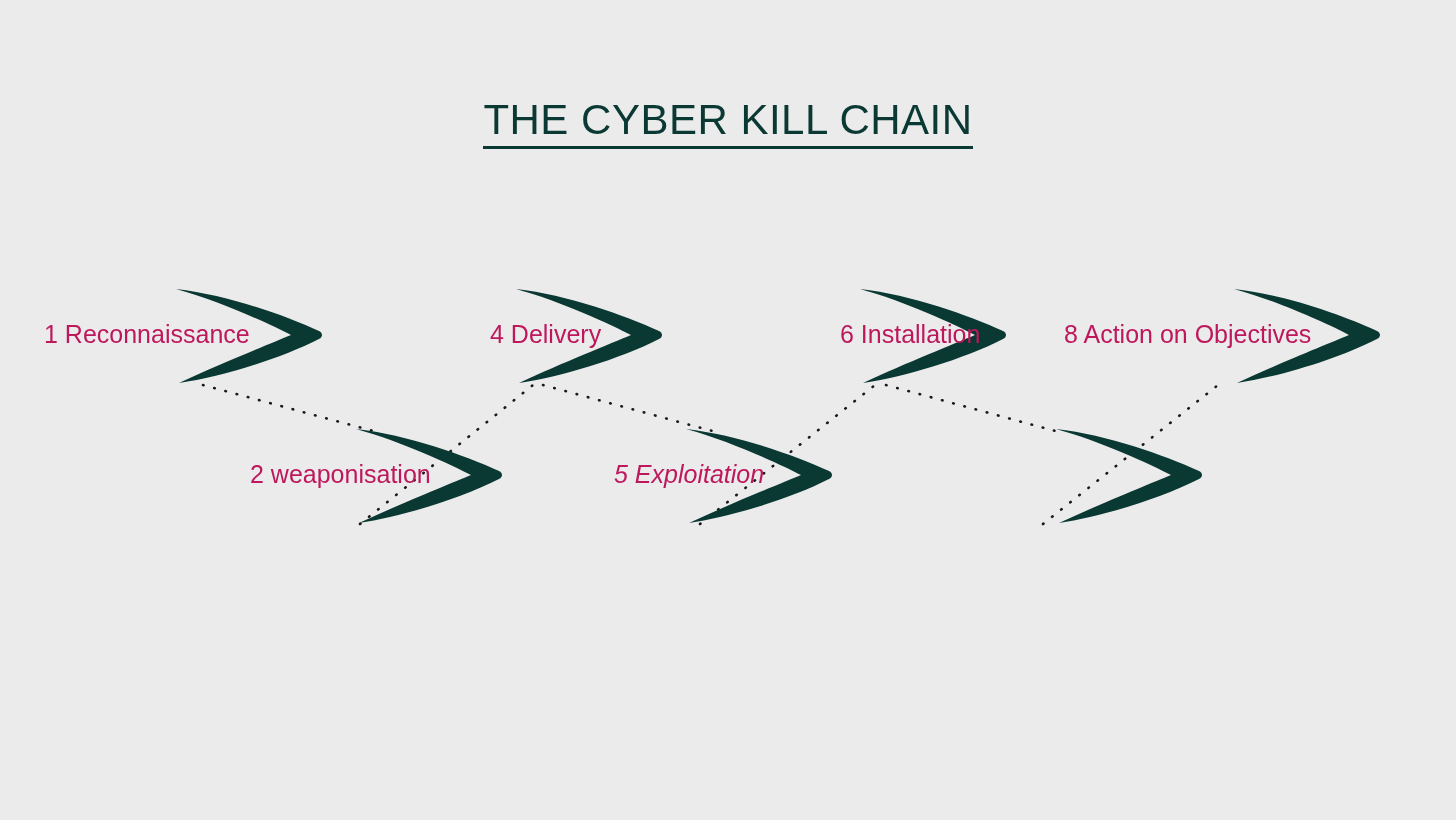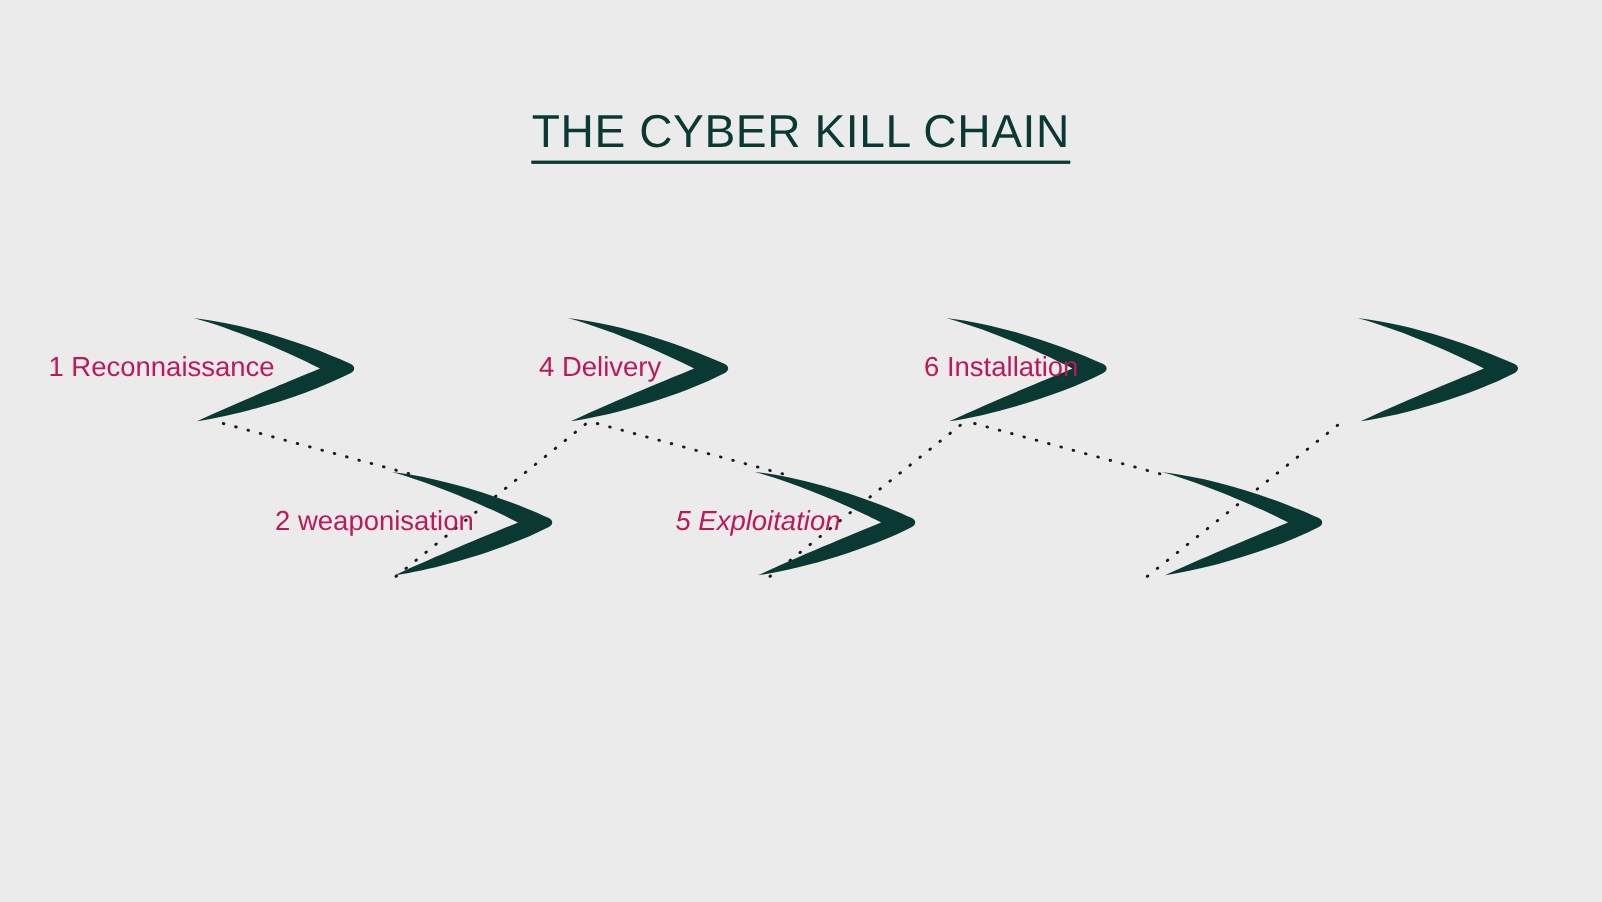--- a/index.html
+++ b/index.html
@@ -102,14 +102,15 @@
 
   <div class="stage-label row-bottom" style="left:250px;">2 weaponisation</div>
 
   <div class="stage-label row-top" style="left:490px;">4 Delivery</div>
 
   <div class="stage-label row-bottom" style="left:614px;font-style:italic;">5 Exploitation</div>
 
   <div class="stage-label row-top" style="left:800px;margin-left:40px;">6 Installation</div>
 
 
+  <div class="stage-label row-top" style="left:1064px;">8 Action on Objectives</div>
 
 </div>
 
 </body></html>

